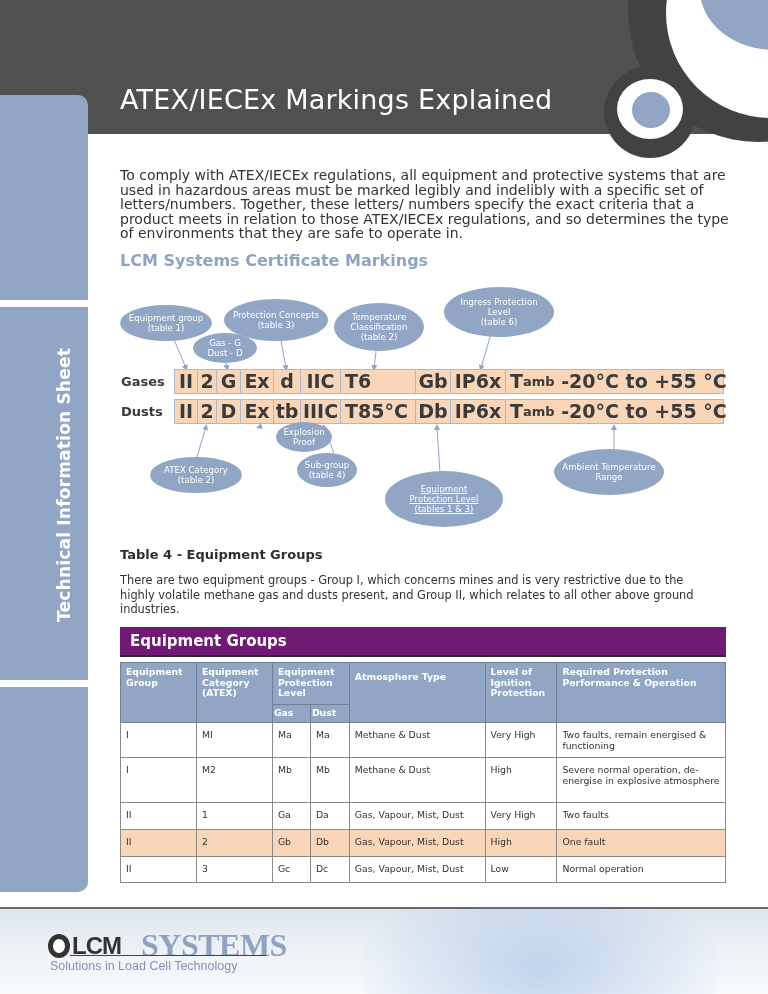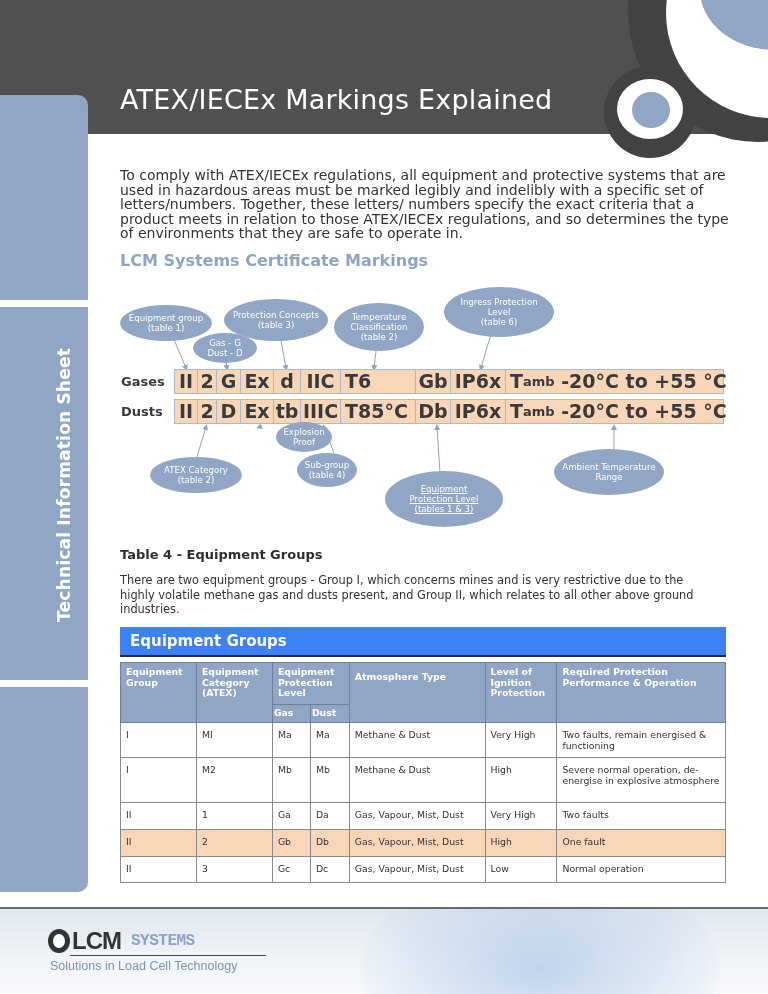--- a/index.html
+++ b/index.html
@@ -27,34 +27,34 @@
   .mark-row { position: absolute; left: 174px; height: 25px; display: flex; background: #fad6b9; border: 1px solid #a9b9d0; }
   .mark-cell { border-right: 1px solid #a9b9d0; font-size: 19px; font-weight: bold; color: #3a3a3a; display: flex; align-items: center; justify-content: center; line-height: 1; white-space: nowrap; }
   .mark-cell:last-child { border-right: none; justify-content: flex-start; padding-left: 4px; }
   .mark-cell.left { justify-content: flex-start; padding-left: 4px; }
   .tamb-sub { font-size: 13px; }
   .row-label { position: absolute; left: 121px; font-size: 13px; font-weight: bold; color: #3a3a3a; }
 
   .t1-title { position: absolute; left: 120px; top: 547px; font-size: 13px; font-weight: bold; color: #2e2e2e; }
   .t1-desc { position: absolute; left: 120px; top: 573px; width: 600px; font-size: 11.4px; line-height: 14.5px; color: #333; }
 
-  .tbl-bar { position: absolute; left: 120px; top: 627px; width: 606px; height: 30px; background: #3b82f6; border-bottom: 2px solid #2b2b2b; color: #fff; font-size: 15px; font-weight: bold; padding-left: 10px; display: flex; align-items: center; }
+  .tbl-bar { position: absolute; left: 120px; top: 627px; width: 606px; height: 30px; background: #701a75; border-bottom: 2px solid #2b2b2b; color: #fff; font-size: 15px; font-weight: bold; padding-left: 10px; display: flex; align-items: center; }
 
   table.eq { position: absolute; left: 120px; top: 662px; width: 606px; border-collapse: collapse; font-size: 9.3px; }
   table.eq th { background: #91a6c4; color: #fff; text-align: left; vertical-align: top; font-weight: bold; padding: 4px 5px; border: 1px solid #6f7f98; line-height: 10.5px; }
   table.eq th.sub { padding: 3px 1px; vertical-align: middle; margin-left: 12px; }
   table.eq td { border: 1px solid #8a8a8a; padding: 6px 5px; vertical-align: top; color: #333; line-height: 11px; background: #fff; }
   table.eq tr.hl td { background: #fad6b9; }
 
   .footer { position: absolute; left: 0; top: 907px; width: 768px; height: 87px; background: linear-gradient(180deg, #dfe6ee 0%, #f1f4f8 60%, #f7f9fb 100%); border-top: 2px solid #6a6a6a; overflow: hidden; }
   .footer-glow { position: absolute; left: 360px; top: -40px; width: 360px; height: 200px; border-radius: 50%; background: radial-gradient(ellipse at center, rgba(150,185,225,0.55) 0%, rgba(180,205,235,0.25) 55%, rgba(255,255,255,0) 75%); }
   .logo { position: absolute; left: 48px; top: 18px; display: flex; align-items: center; }
   .logo-ring { width: 22px; height: 24px; border-radius: 50%; border: 5px solid #333; background: #fff; margin-right: 2px; }
   .logo-lcm { font-size: 24px; font-weight: bold; color: #333; letter-spacing: -1px; font-family: "Liberation Sans", sans-serif; }
-  .logo-sys { font-size: 16px; font-weight: bold; color: #8ea3c0; margin-left: 10px; letter-spacing: -0.5px; font-family: Liberation Mono, monospace; }
+  .logo-sys { font-size: 32px; font-weight: bold; color: #8ea3c0; margin-left: 20px; letter-spacing: -0.5px; font-family: Liberation Serif, serif; }
   .logo-line { position: absolute; left: 70px; top: 46px; width: 196px; height: 1px; background: #444; }
   .tagline { position: absolute; left: 50px; top: 50px; font-size: 12.5px; color: #7f93b0; font-family: "Liberation Sans", sans-serif; }
 </style>
 </head>
 <body>
 
 <div class="header-band"></div>
 
 <div class="deco" style="left:628px; top:-118px; width:260px; height:260px; background:#424242;"></div>
 <div class="deco" style="left:666px; top:-92px; width:210px; height:210px; background:#ffffff;"></div>

